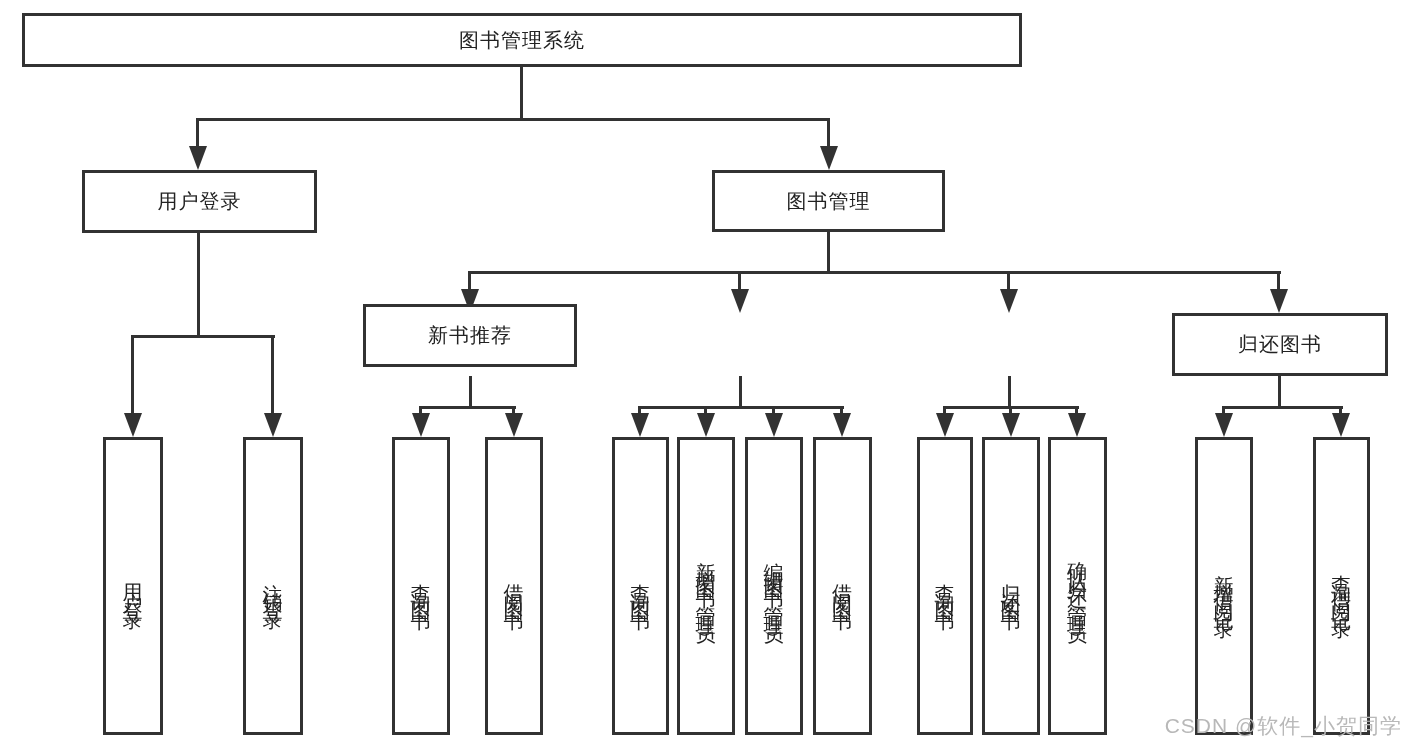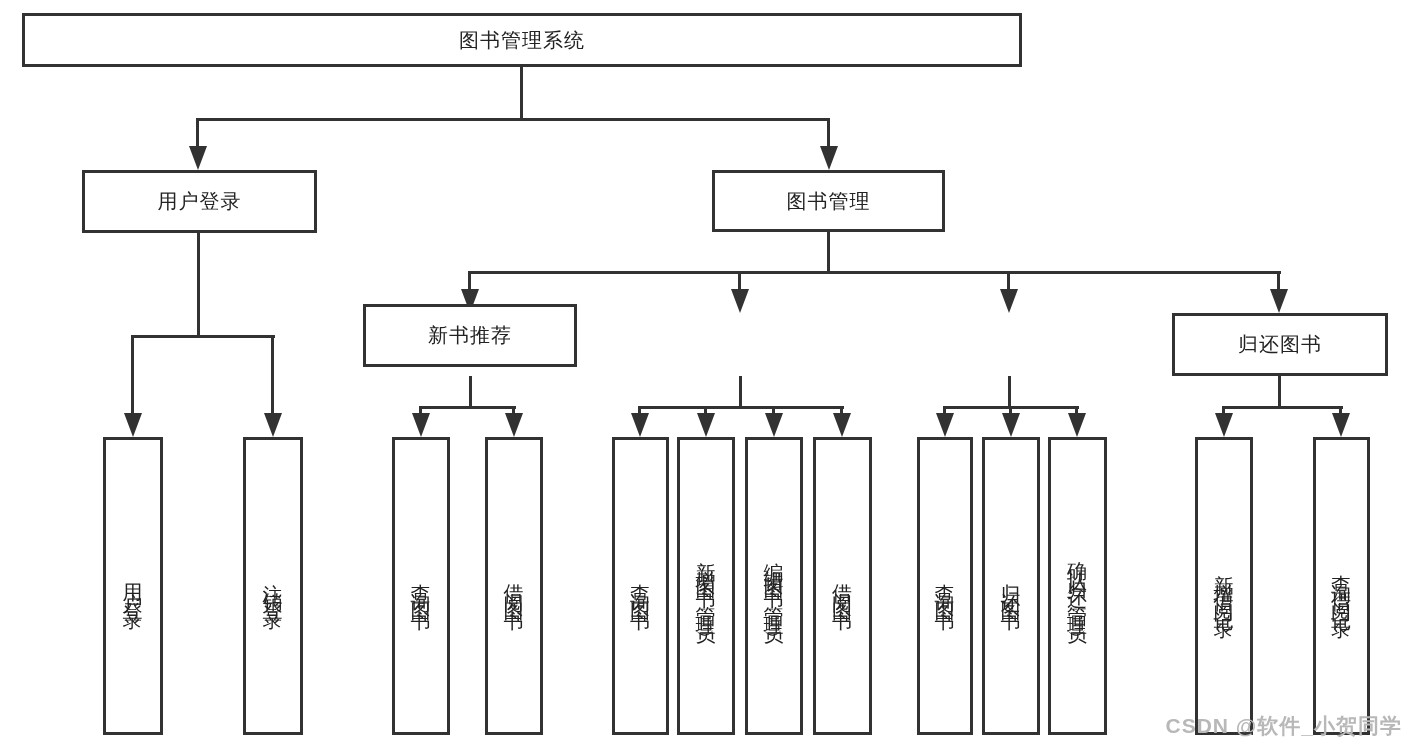--- a/index.html
+++ b/index.html
@@ -50,21 +50,20 @@
     border-right:9px solid transparent;
     border-top:24px solid var(--line,#323232);
   }
   .watermark{
     position:absolute;
     right:3px;top:712px;
     font-size:21px;
     color:var(--watermark,#b8b8b8);
     letter-spacing:1px;
     white-space:nowrap;
-    font-weight:bold;
   }
 </style>
 </head>
 <body>
 
 <div id="canvas">
 
   <div class="line vline" style="left:520px;top:67px;height:51px;"></div>
   <div class="line vline" style="left:197px;top:233px;height:105px;"></div>
   <div class="line vline" style="left:827px;top:232px;height:42px;"></div>

